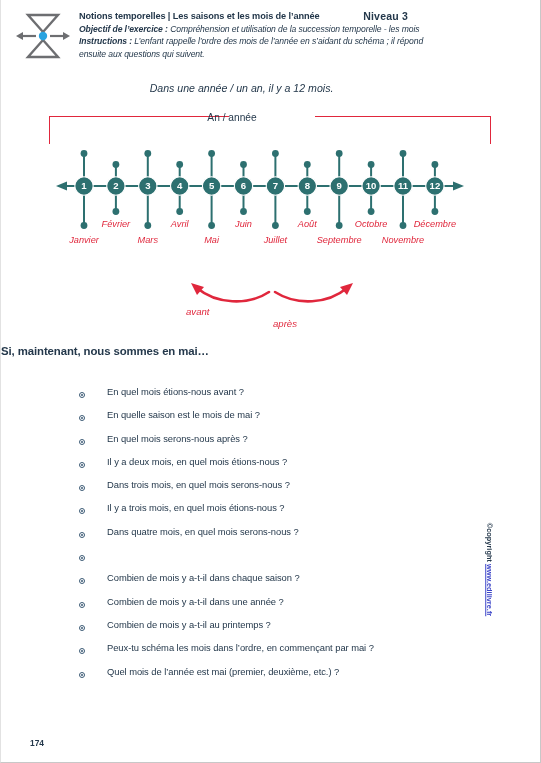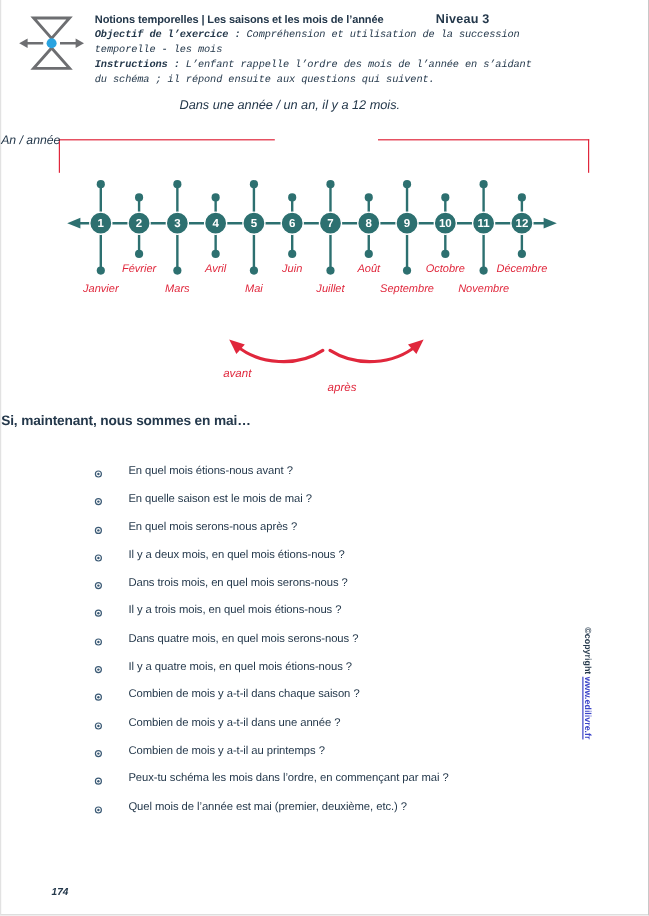--- a/index.html
+++ b/index.html
@@ -21,41 +21,41 @@
 
   
   .header{position:absolute;left:0;top:0;width:437px;height:72px;}
   .hourglass{position:absolute;left:13px;top:11px;width:58px;height:50px;}
   .level{
     position:absolute;right:30px;top:10px;
     font-size:10.5px;font-weight:bold;color:#24384b;letter-spacing:.2px;
   }
   .head-text{position:absolute;left:78px;top:10px;width:370px;line-height:12.6px;}
   .h-title{font-size:9.2px;font-weight:bold;color:#24384b;letter-spacing:-.1px;}
-  .h-line{font-size:8.6px;font-style:italic;color:#24384b;letter-spacing:-.1px;font-family:Liberation Mono, monospace;}
+  .h-line{font-size:8.6px;font-style:italic;color:#24384b;letter-spacing:-.1px;}
   .h-line b{font-style:italic;font-weight:bold;}
 
   
   .intro{
     position:absolute;left:0;top:82px;width:481px;
     text-align:center;font-size:10.6px;font-style:italic;color:#24384b;
   }
 
   
   .diagram{position:absolute;left:0;top:104px;width:541px;height:160px;}
   .bracket{
     position:absolute;left:48px;top:12px;width:442px;height:28px;
     border:1.4px solid #e0273c;border-bottom:none;box-sizing:border-box;
   }
   .bracket-gap{
     position:absolute;left:228px;top:4px;width:86px;height:16px;background:#ffffff;
   }
   .an-annee{
-    position:absolute;left:0;top:8px;width:462px;text-align:left;
-    font-size:10.2px;font-style:italic;color:#24384b;
+    position:absolute;left:0;top:8px;width:462px;text-align:center;
+    font-size:10.2px;color:#24384b;
   }
   .axis-wrap{position:absolute;left:0;top:44px;width:541px;height:120px;}
 
   
   .arrows{position:absolute;left:0;top:274px;width:541px;height:52px;}
   .arrow-labels{position:absolute;left:0;top:32px;width:541px;}
   .arrow-labels span{
     position:absolute;font-size:9.6px;font-style:italic;color:#e0273c;
   }
   .lbl-avant{left:185px;text-align:center;}
@@ -86,22 +86,22 @@
   
   .copyright{
     position:absolute;right:4px;top:565px;
     transform-origin:center;transform:rotate(90deg) translate(0,0);
     font-size:7.4px;font-weight:bold;color:#24384b;white-space:nowrap;
   }
   .copyright .url{color:#3b44c8;text-decoration:underline;font-weight:bold;}
 
   
   .pagenum{
-    position:absolute;left:42px;top:738px;
-    font-size:8.4px;font-weight:bold;color:#24384b;font-style:italic;
+    position:absolute;left:29px;top:738px;
+    font-size:8.4px;font-weight:bold;color:#24384b;
   }
 </style>
 </head>
 <body>
 
 <div class="page">
 
   <div class="header">
 
     <svg class="hourglass" viewBox="0 0 58 50">
@@ -261,21 +261,20 @@
       <div class="q-row">
         <span class="q-bullet"></span>
         <span class="q-text">Il y a trois mois, en quel mois étions-nous ?</span>
       </div>
       <div class="q-row">
         <span class="q-bullet"></span>
         <span class="q-text">Dans quatre mois, en quel mois serons-nous ?</span>
       </div>
       <div class="q-row">
         <span class="q-bullet"></span>
-        <span class="q-text">Il y a quatre mois, en quel mois étions-nous ?</span>
       </div>
       <div class="q-row">
         <span class="q-bullet"></span>
         <span class="q-text">Combien de mois y a-t-il dans chaque saison ?</span>
       </div>
       <div class="q-row">
         <span class="q-bullet"></span>
         <span class="q-text">Combien de mois y a-t-il dans une année ?</span>
       </div>
       <div class="q-row">

